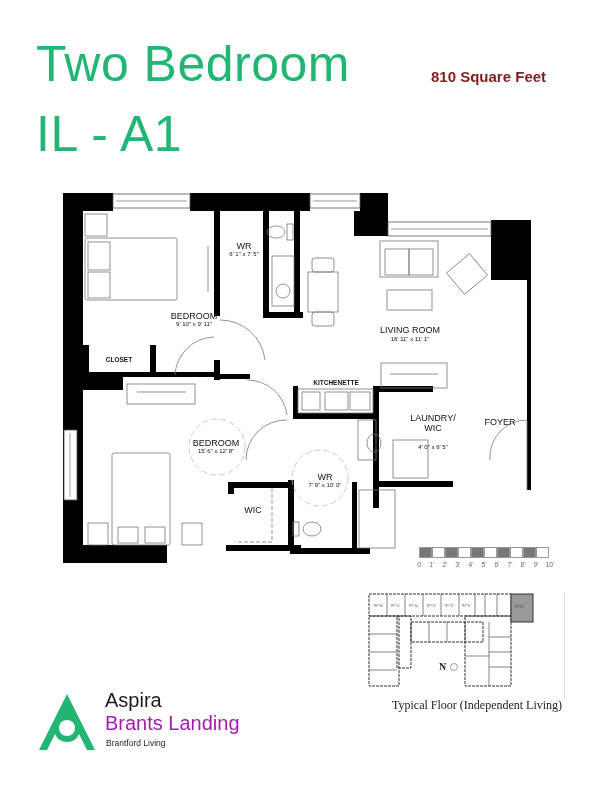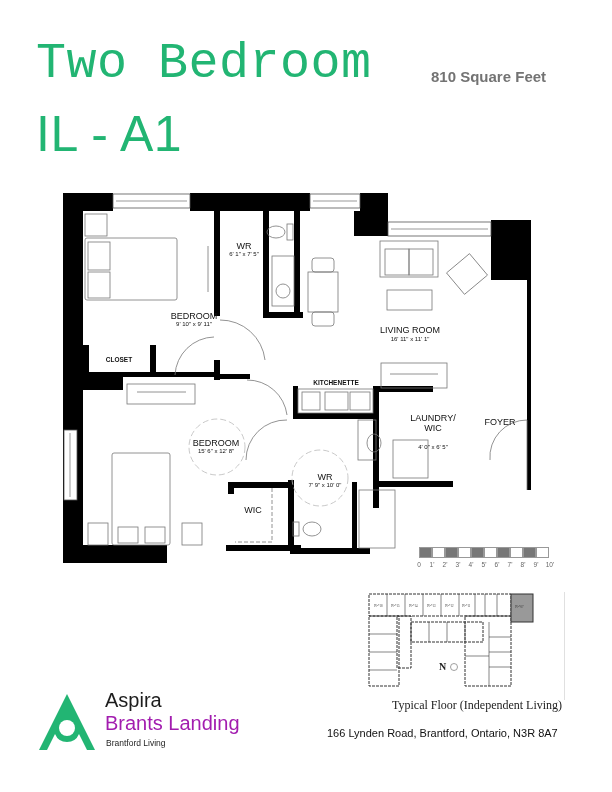--- a/index.html
+++ b/index.html
@@ -1,20 +1,20 @@
 <!DOCTYPE html>
 <html><head>
 <meta charset="utf-8">
 <style>
   html, body { margin:0; padding:0; background:#ffffff; }
   body { width:612px; height:792px; position:relative; overflow:hidden; font-family:"Liberation Sans", sans-serif; }
   .title { position:absolute; left:36px; color:#22b573; font-family:"Liberation Sans", sans-serif; font-size:50px; line-height:56px; letter-spacing:0.5px; }
-  #t1 { top:36px;font-family:Liberation Mono, monospace; }
+  #t1 { top:36px; }
   #t2 { top:106px; }
-  .sqft { position:absolute; left:431px; top:68px; font-size:15px; font-weight:bold; color:#737373; font-family:"Liberation Sans", sans-serif; }
+  .sqft { position:absolute; left:431px; top:68px; font-size:15px; font-weight:bold; color:#7f1d1d; font-family:"Liberation Sans", sans-serif; }
   #plan { position:absolute; left:0; top:0; }
   .room-label { position:absolute; font-family:"Liberation Sans", sans-serif; font-size:9px; color:#111; text-align:center; white-space:nowrap; transform:translateX(-50%); line-height:10px; }
   .room-dim { position:absolute; font-family:"Liberation Sans", sans-serif; font-size:6px; color:#111; text-align:center; white-space:nowrap; transform:translateX(-50%); }
   .small-label { font-size:6.5px; font-weight:bold; }
   .scale { position:absolute; left:419px; top:547px; display:flex; }
   .scale div { width:13px; height:11px; border:1px solid #999; box-sizing:border-box; margin-right:0; }
   .scale .d { background:#777; }
   .scale .l { background:#fff; }
   .scale-nums { position:absolute; left:417px; top:561px; width:150px; height:10px; font-size:6.5px; color:#666; }
   .scale-nums span { position:absolute; top:0; transform:translateX(-50%); }
@@ -242,14 +242,13 @@
 
 <svg style="position:absolute;left:37px;top:692px;" width="60" height="60" viewBox="0 0 60 60">
   <path d="M30 2 L58 58 L50 58 L42 42 A13 13 0 0 1 18 42 L10 58 L2 58 Z" fill="#22b573"></path>
   <circle cx="30" cy="36" r="8" fill="#fff"></circle>
 </svg>
 <div class="logo-word1">Aspira</div>
 <div class="logo-word2">Brants Landing</div>
 <div class="logo-word3">Brantford Living</div>
 
 <div class="addr">
-  <div>166 Lynden Road, Brantford, Ontario, N3R 8A7</div>
 </div>
 
 </body></html>

